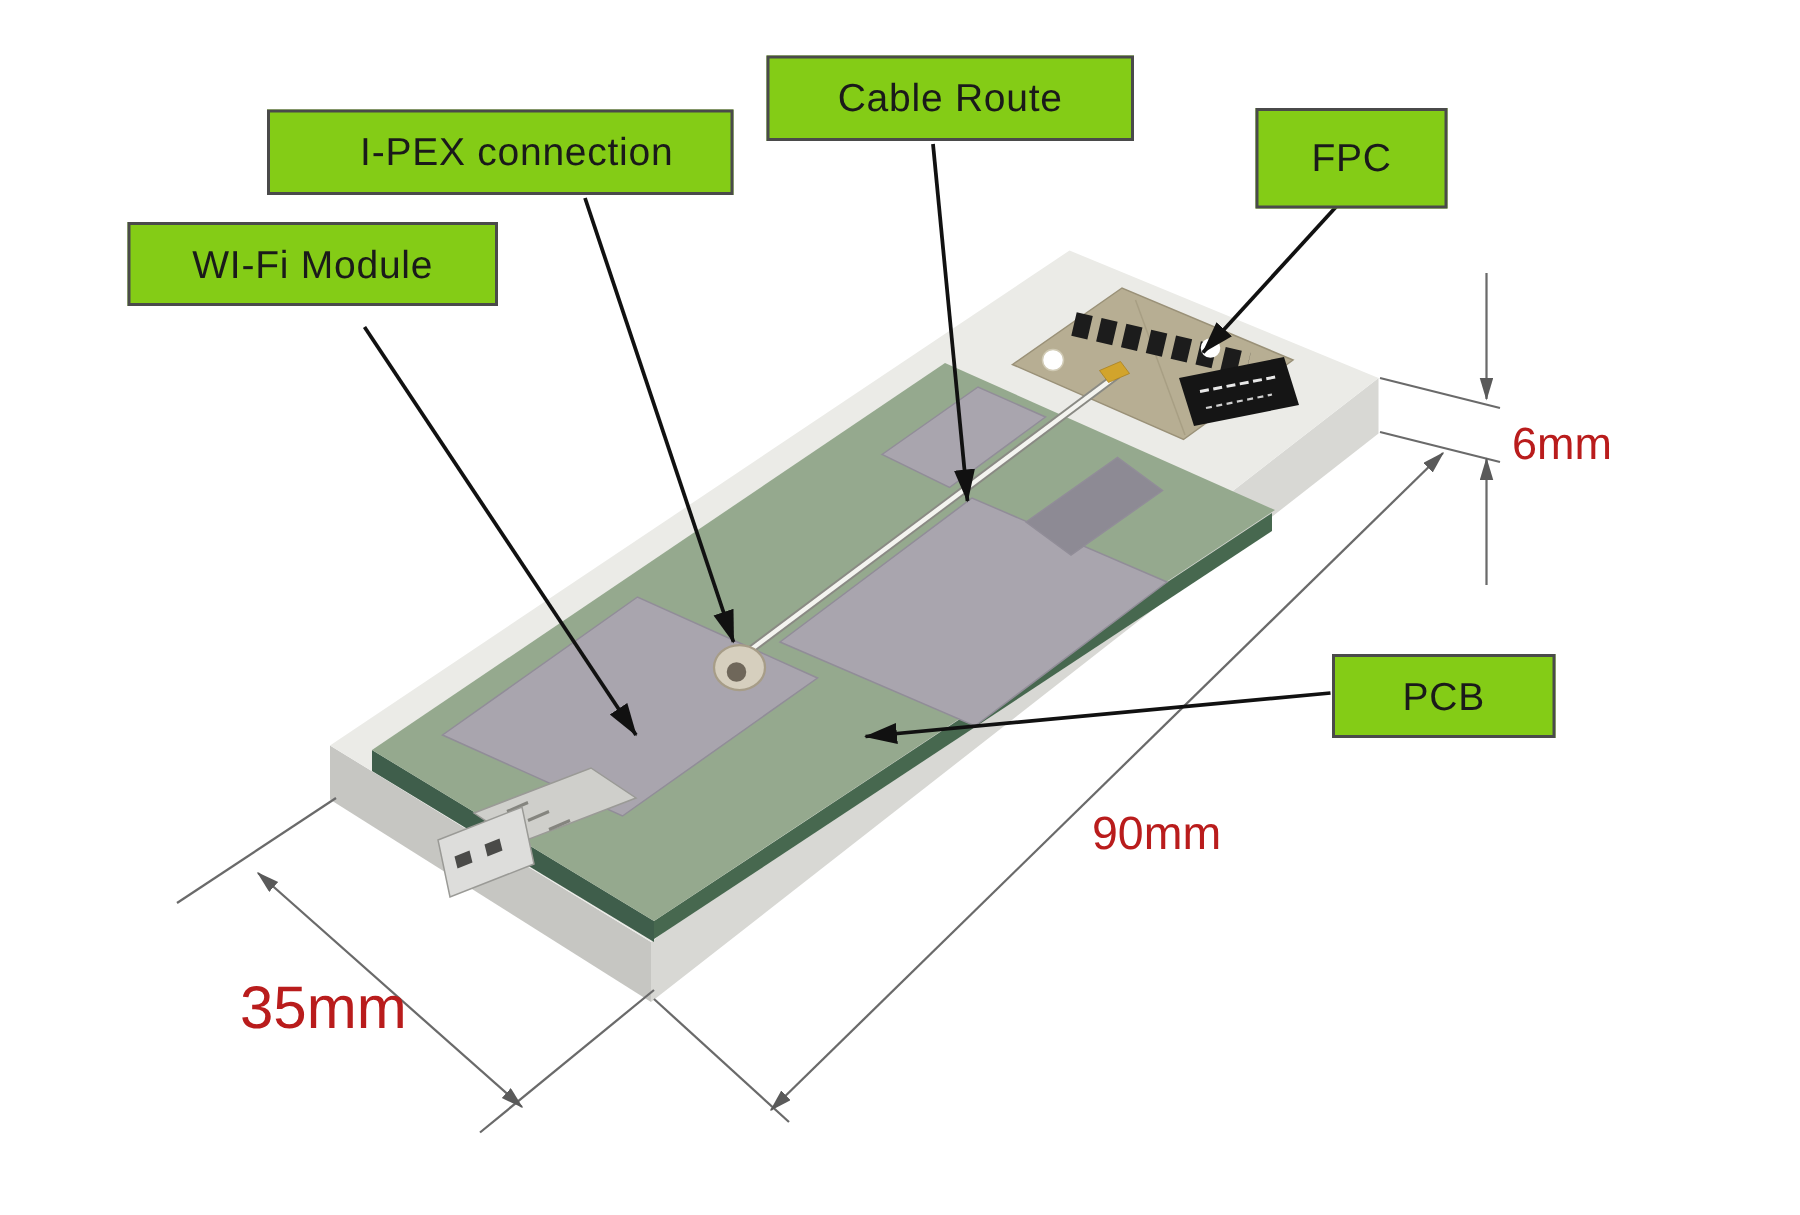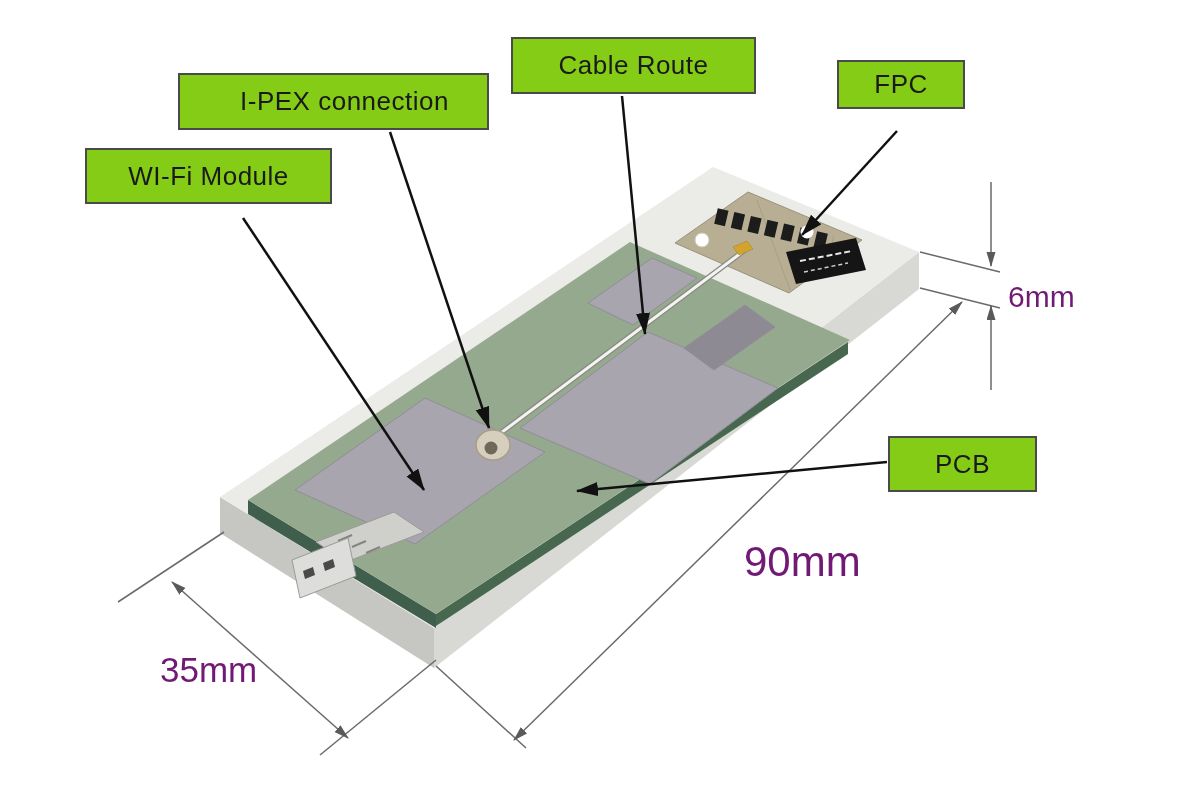--- a/index.html
+++ b/index.html
@@ -17,21 +17,21 @@
     background:#84cc16;
     border:2px solid #4a4a4a;
     color:#1a1a1a;
     font-size:26px;
     letter-spacing:0.5px;
     box-sizing:border-box;
     z-index:3;
   }
   .dim-text{
     position:absolute;
-    color:#701a75;
+    color:#b91c1c;
     font-size:30px;
     z-index:3;
     white-space:nowrap;
   }
 </style>
 </head>
 <body>
 
 <div id="scene">
 
@@ -122,23 +122,23 @@
       <line x1="887" y1="462" x2="577" y2="491" marker-end="url(#arrow-black)"></line>
     </g>
   </svg>
 
   <div class="label" style="left:85px;top:148px;width:247px;height:56px;">WI-Fi Module</div>
 
   <div class="label" style="left:178px;top:73px;width:311px;height:57px;padding-left:22px;">I-PEX connection</div>
 
   <div class="label" style="left:511px;top:37px;width:245px;height:57px;">Cable Route</div>
 
-  <div class="label" style="left:837px;top:60px;width:128px;height:49px;">FPC</div>
+  <div class="label" style="left:837px;top:72px;width:128px;height:67px;">FPC</div>
 
   <div class="label" style="left:888px;top:436px;width:149px;height:56px;">PCB</div>
 
   <span class="dim-text" style="left:1008px;top:280px;">6mm</span>
 
-  <span class="dim-text" style="left:744px;top:538px;font-size:42px;">90mm</span>
+  <span class="dim-text" style="left:728px;top:538px;font-size:31px;">90mm</span>
 
-  <span class="dim-text" style="left:160px;top:650px;font-size:35px;text-align:right;">35mm</span>
+  <span class="dim-text" style="left:160px;top:650px;font-size:40px;text-align:right;">35mm</span>
 
 </div>
 
 </body></html>

